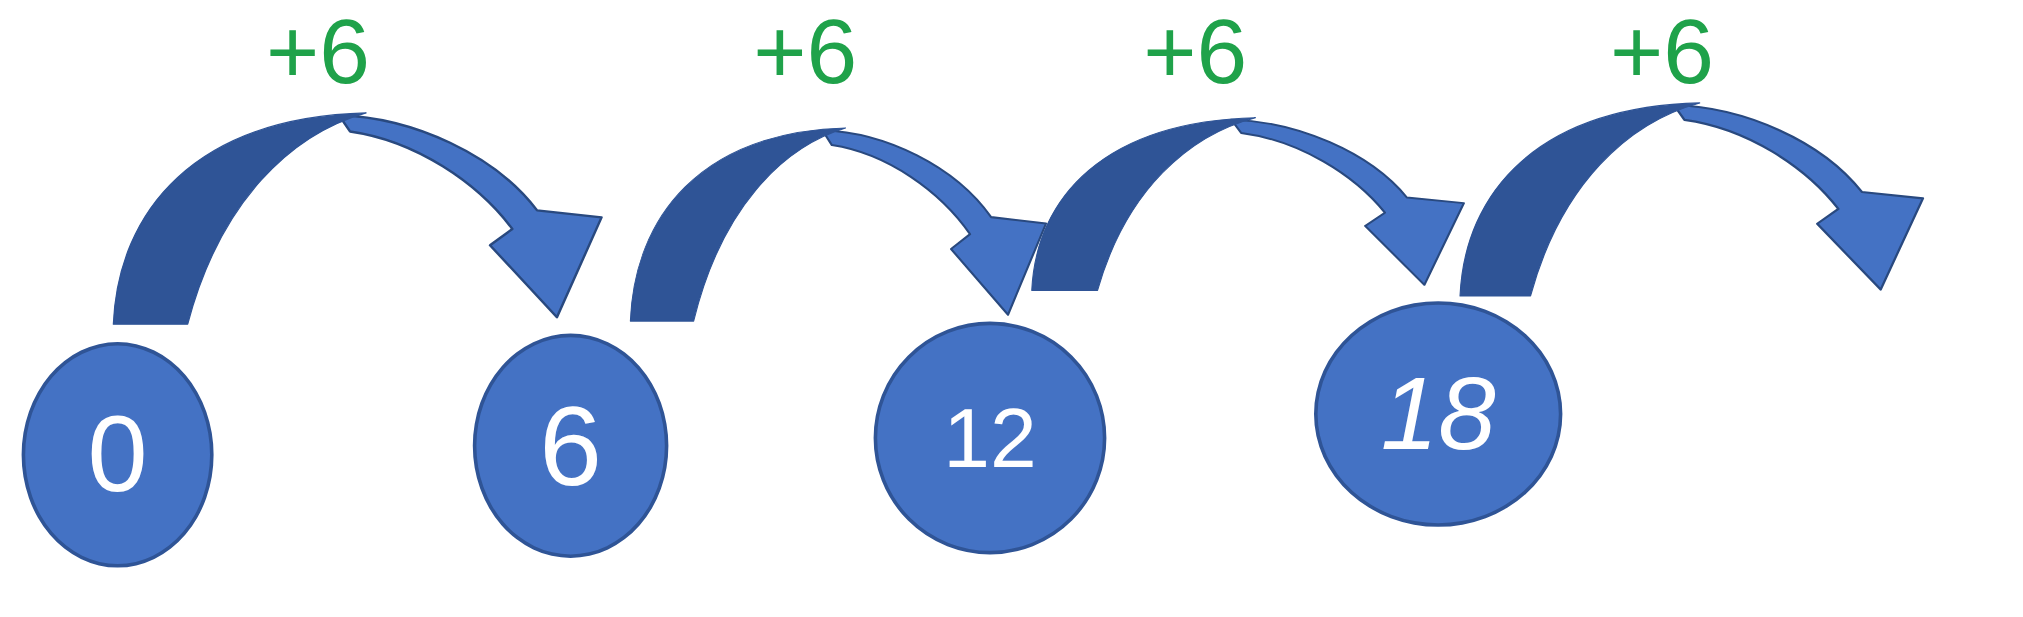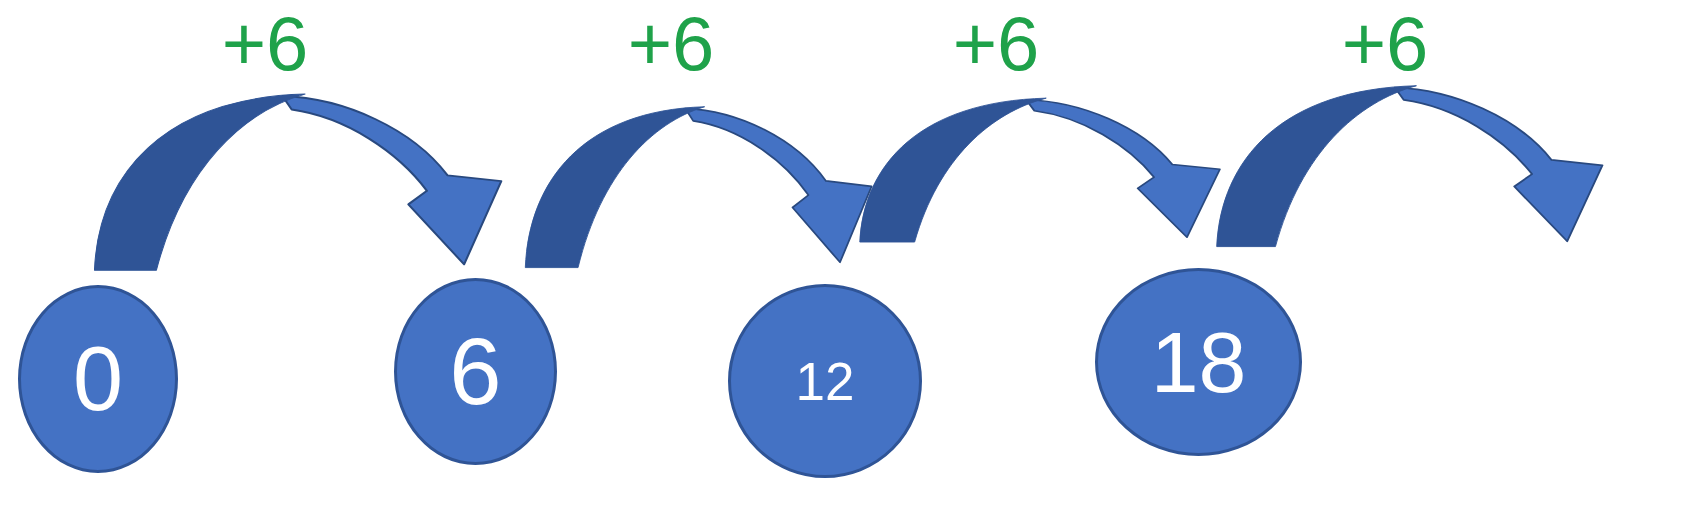--- a/index.html
+++ b/index.html
@@ -80,20 +80,20 @@
   <div class="step-label" style="left:671px;">+6</div>
   <div class="step-label" style="left:996px;">+6</div>
   <div class="step-label" style="left:1385px;">+6</div>
 
   <div class="node" style="left:18px;top:285px;width:160px;height:188px;font-size:90px;">
     <span>0</span>
   </div>
   <div class="node" style="left:394px;top:278px;width:163px;height:187px;font-size:94px;">
     <span>6</span>
   </div>
-  <div class="node" style="left:728px;top:284px;width:194px;height:194px;font-size:53px;">
+  <div class="node" style="left:728px;top:268px;width:194px;height:194px;font-size:70px;">
     <span>12</span>
   </div>
-  <div class="node" style="left:1095px;top:268px;width:207px;height:188px;font-size:86px;">
+  <div class="node" style="left:1095px;top:251px;width:207px;height:188px;font-size:86px;font-style:italic;">
     <span>18</span>
   </div>
 
 </div>
 
 </body></html>

